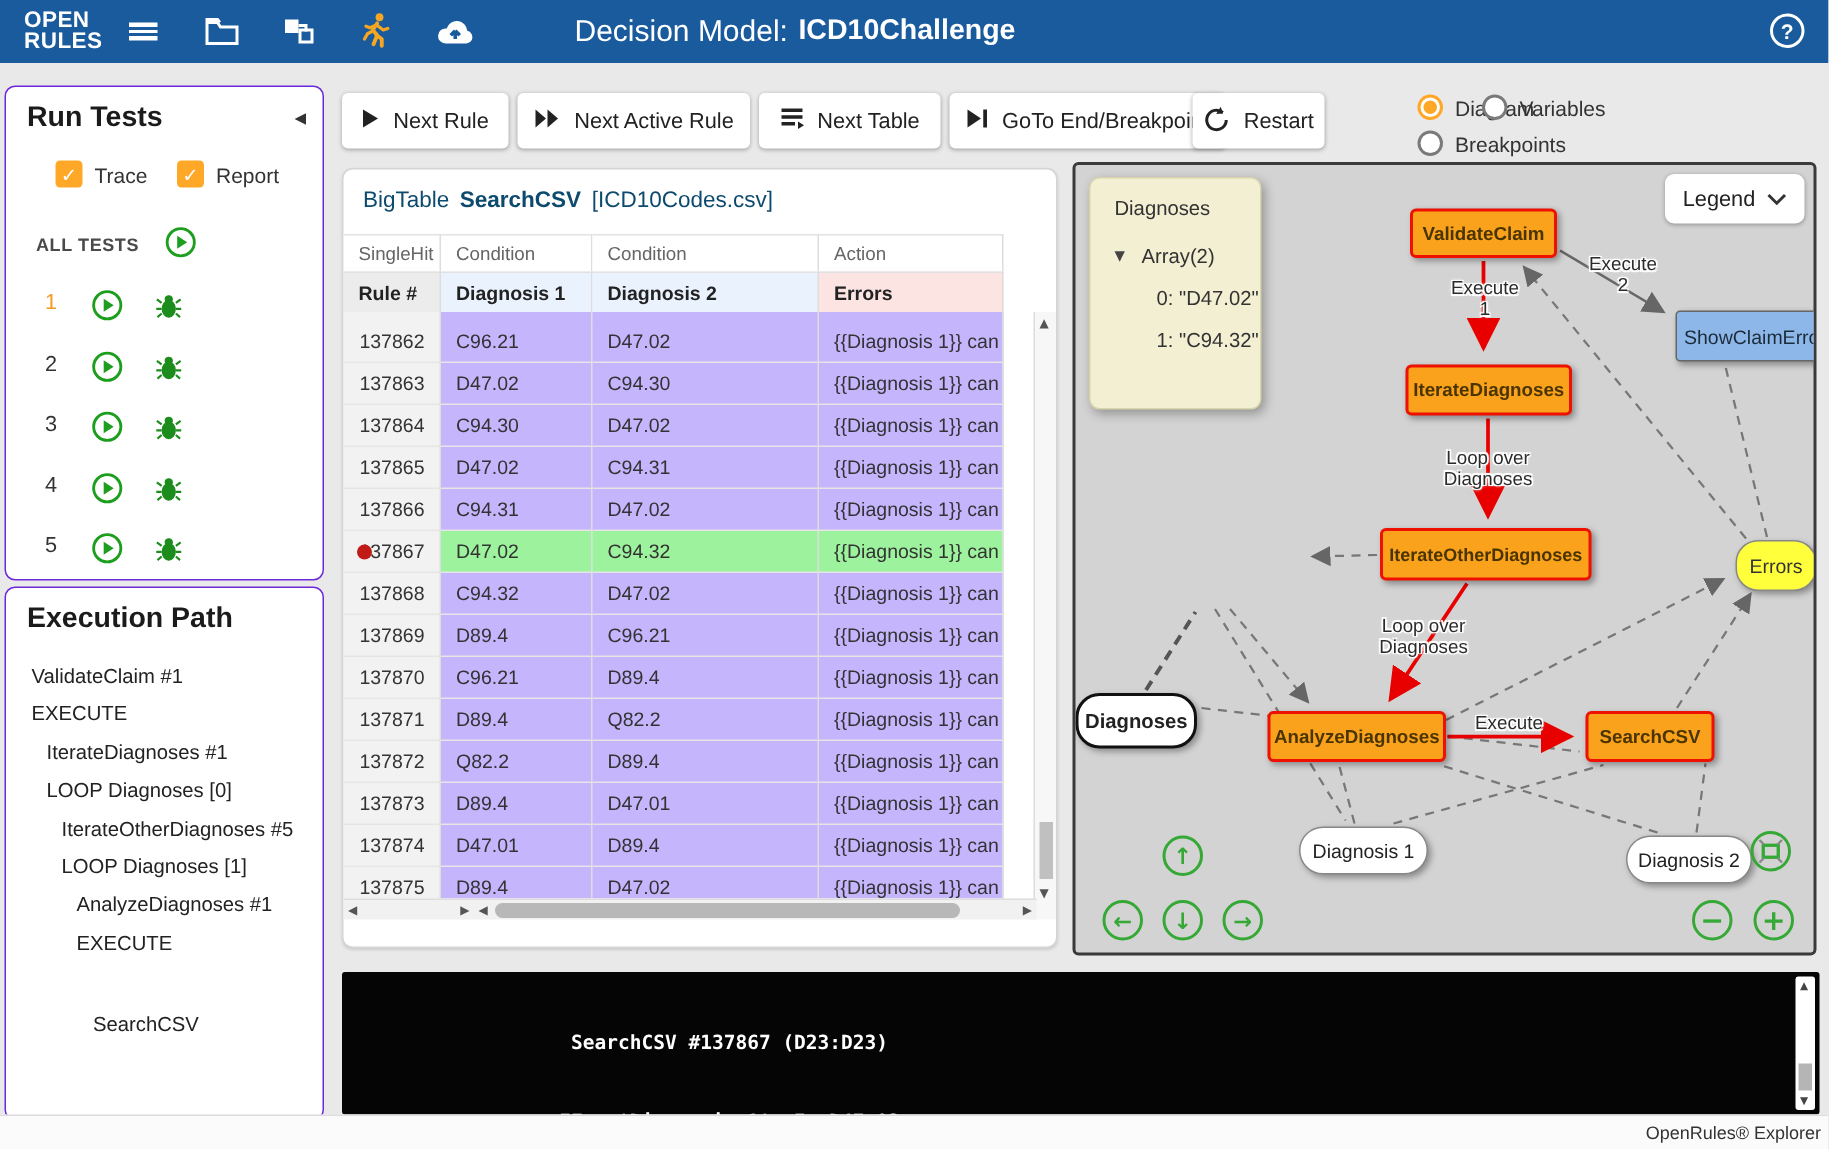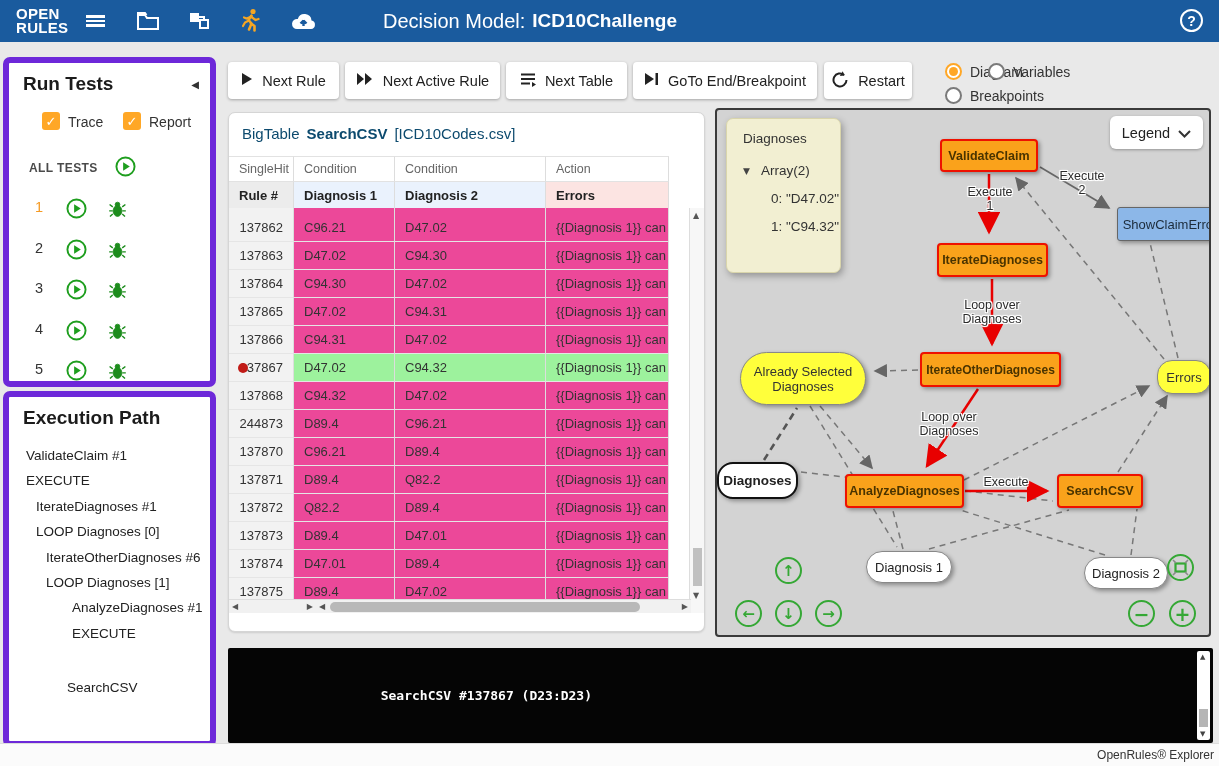--- a/index.html
+++ b/index.html
@@ -17,38 +17,38 @@
   .burger span { display:block; width:19px; height:2.5px; background:#fff; margin:2.2px 0; }
   .tb-title { position:absolute; left:383px; top:0; height:42px; display:flex;
     align-items:center; }
   .tb-title .pre { font-size:20px; }
   .tb-title .model { font-size:19px; font-weight:bold; margin-left:7px; }
   .help { position:absolute; right:16px; top:9px; width:23px; height:23px;
     border:2px solid #fff; border-radius:50%; color:#fff; font-weight:bold;
     font-size:14px; display:flex; align-items:center; justify-content:center; }
 
   
-  .card { position:absolute; background:#fff; border:6px solid #6d28d9; border-radius:7px; }
+  .card { position:absolute; background:#fff; border:1px solid #6d28d9; border-radius:7px; }
   #run-tests { left:3px; top:57px; width:213px; height:330px; }
   #exec-path { left:3px; top:391px; width:213px; height:356px; }
   .card-title { position:absolute; left:14px; top:10px; font-size:19px; font-weight:bold; color:#1b1b1b; }
   .collapse { position:absolute; right:11px; top:16px; font-size:10px; color:#333;
     font-family:"DejaVu Sans",sans-serif; cursor:pointer; }
   .cb { position:absolute; width:18px; height:18px; background:#ffa726; border-radius:3px;
     color:#fff; font-size:13px; display:flex; align-items:center; justify-content:center; cursor:pointer; }
   .cb-label { position:absolute; font-size:14px; color:#333; }
   .all-tests { position:absolute; left:20px; top:98px; font-size:12px; font-weight:bold;
     color:#4a4a4a; letter-spacing:0.4px; }
   .test-num { position:absolute; left:22px; width:16px; text-align:center; font-size:14.5px; color:#333; }
   .test-num.sel { color:#f59a23; }
   .ticon { position:absolute; cursor:pointer; }
   .ep-list { position:absolute; left:0; top:46px; width:213px; list-style:none; }
   .ep-list li { font-size:13.5px; color:#222; line-height:25.4px; white-space:nowrap; }
   .ind0{padding-left:17px;} .ind1{padding-left:27px;} .ind2{padding-left:37px;}
-  .ind3{padding-left:47px;margin-left:16px;} .ind4{padding-left:58px;}
+  .ind3{padding-left:47px;} .ind4{padding-left:58px;}
   .ep-current { color:#f59a23; margin-top:29px; }
 
   
   .tbtn { position:absolute; top:62px; height:37px; background:#fff; border:none;
     border-radius:4px; box-shadow:0 1px 3px rgba(0,0,0,0.3); display:flex; align-items:center;
     justify-content:center; gap:9px; font-size:14.5px; color:#222; cursor:pointer;
     font-family:"Liberation Sans",sans-serif; }
   .radio-row { position:absolute; display:flex; align-items:center; gap:8px; cursor:pointer; }
   .radio { width:17px; height:17px; border-radius:50%; border:2px solid #7a7a7a; background:#fff; }
   .radio.sel { border-color:#ffa726; display:flex; align-items:center; justify-content:center; }
@@ -67,21 +67,21 @@
   .h1 > div { height:25px; font-size:12.5px; color:#666; padding:5px 0 0 10px; background:#fff; }
   .h2 > div { height:27px; font-size:13px; font-weight:bold; color:#222; padding:6px 16px 0 10px; }
   .h2 .w-rule { background:#ececec; }
   .h2 .w-d1, .h2 .w-d2 { background:#eaf2fd; }
   .h2 .w-err { background:#fce4e2; }
   .tbody { position:absolute; left:0; top:95px; width:462px; height:391px; overflow:hidden; }
   .trow { display:flex; width:462px; height:28px; }
   .trow > div { border-right:1px solid #ddd; border-bottom:1px solid #e5e5e5; font-size:13px;
     color:#333; padding-top:6px; overflow:hidden; white-space:nowrap; }
   .trow .w-rule { background:#f2f2f2; text-align:right; padding-right:10px; position:relative; cursor:pointer; }
-  .trow .w-d1, .trow .w-d2, .trow .w-err { padding-left:10px; background:#ec4899; }
+  .trow .w-d1, .trow .w-d2, .trow .w-err { padding-left:10px; background:#c4b5fd; }
   .trow.active .w-d1, .trow.active .w-d2, .trow.active .w-err { background:#9df29d; }
   .sliver { height:6px; }
   .sliver > div { border-bottom:1px solid #e5e5e5; border-right:1px solid #ddd; }
   .sliver .w-rule { background:#f2f2f2; }
   .bp-dot { position:absolute; left:9px; top:9px; width:10px; height:10px; border-radius:50%;
     background:#c11b17; }
   .vsb { position:absolute; right:0; top:95px; width:15px; height:405px; background:#f7f7f7;
     border-left:1px solid #ddd; cursor:pointer; }
   .vsb .a { position:absolute; left:3px; font-size:8px; color:#555; font-family:"DejaVu Sans",sans-serif; }
   .vsb .thumb { position:absolute; left:3px; top:340px; width:9px; height:38px; background:#c0c0c0; }
@@ -283,21 +283,21 @@
     </div>
   </div>
 
   <div class="card" id="exec-path">
     <div class="card-title">Execution Path</div>
     <ul class="ep-list">
       <li class="ind0">ValidateClaim #1</li>
       <li class="ind0">EXECUTE</li>
       <li class="ind1">IterateDiagnoses #1</li>
       <li class="ind1">LOOP Diagnoses [0]</li>
-      <li class="ind2">IterateOtherDiagnoses #6</li>
+      <li class="ind2">IterateOtherDiagnoses #5</li>
       <li class="ind2">LOOP Diagnoses [1]</li>
       <li class="ind3">AnalyzeDiagnoses #1</li>
       <li class="ind3">EXECUTE</li>
       <li class="ind4 ep-current">SearchCSV</li>
     </ul>
   </div>
 
   <button class="tbtn" style="left:228px; width:111px">
     <span><svg width="12" height="14" viewBox="0 0 12 14">
           <path d="M1 1 L11 7 L1 13 Z" fill="#222"></path>
@@ -317,21 +317,21 @@
         </svg></span>
     <span>Next Active Rule</span>
   </button>
   <button class="tbtn" style="left:633px; width:184px">
     <span><svg width="15" height="14" viewBox="0 0 15 14">
           <path d="M1 1 L10 7 L1 13 Z" fill="#222"></path>
           <rect x="11.5" y="1" width="2.5" height="12" fill="#222"></rect>
         </svg></span>
     <span>GoTo End/Breakpoint</span>
   </button>
-  <button class="tbtn" style="left:824px; width:88px">
+  <button class="tbtn" style="left:795px; width:88px">
     <span><svg width="18" height="18" viewBox="0 0 18 18">
           <path d="M15.5 10a6.5 6.5 0 1 1-2.3-5" fill="none" stroke="#222" stroke-width="2"></path>
           <path d="M11.8 1.2 l1.6 4.4 -4.6 0.4 z" fill="#222"></path>
         </svg></span>
     <span>Restart</span>
   </button>
 
   <div class="radio-row" style="left:945px; top:63px">
     <div class="radio sel"></div>
     <div class="radio-label">Diagram</div>
@@ -406,21 +406,21 @@
         <div class="w-d2">C94.32</div>
         <div class="w-err">{{Diagnosis 1}} can</div>
       </div>
       <div class="trow">
         <div class="w-rule">137868</div>
         <div class="w-d1">C94.32</div>
         <div class="w-d2">D47.02</div>
         <div class="w-err">{{Diagnosis 1}} can</div>
       </div>
       <div class="trow">
-        <div class="w-rule">244873</div>
+        <div class="w-rule">137869</div>
         <div class="w-d1">D89.4</div>
         <div class="w-d2">C96.21</div>
         <div class="w-err">{{Diagnosis 1}} can</div>
       </div>
       <div class="trow">
         <div class="w-rule">137870</div>
         <div class="w-d1">C96.21</div>
         <div class="w-d2">D89.4</div>
         <div class="w-err">{{Diagnosis 1}} can</div>
       </div>
@@ -522,21 +522,20 @@
         <div>Diagnoses</div>
     </div>
     <div class="elabel" style="left:249px; top:366px">
       <div>Execute</div>
     </div>
 
     <div class="n n-orange" style="left:223px; top:29px; width:98px; height:33px">ValidateClaim</div>
     <div class="n n-blue" style="left:400px; top:97px; width:106px; height:34px">ShowClaimError</div>
     <div class="n n-orange" style="left:220px; top:133px; width:111px; height:34px">IterateDiagnoses</div>
     <div class="n n-orange" style="left:203px; top:242px; width:141px; height:35px; font-size:12px">IterateOtherDiagnoses</div>
-    <div class="n n-yellow" style="left:23px; top:242px; width:126px; height:53px; border-radius:27px; padding:0 12px">Already Selected Diagnoses</div>
     <div class="n n-yellow" style="left:440px; top:250px; width:54px; height:34px; border-radius:15px">Errors</div>
     <div class="n n-white bold" style="left:0px; top:352px; width:81px; height:37px">Diagnoses</div>
     <div class="n n-orange" style="left:128px; top:364px; width:119px; height:34px">AnalyzeDiagnoses</div>
     <div class="n n-orange" style="left:340px; top:364px; width:86px; height:34px">SearchCSV</div>
     <div class="n n-white" style="left:149px; top:441px; width:86px; height:32px">Diagnosis 1</div>
     <div class="n n-white" style="left:367px; top:447px; width:84px; height:32px">Diagnosis 2</div>
 
     <div class="tooltip">
       <div class="tt-title">Diagnoses</div>
       <span class="tt-arr">▼</span>

